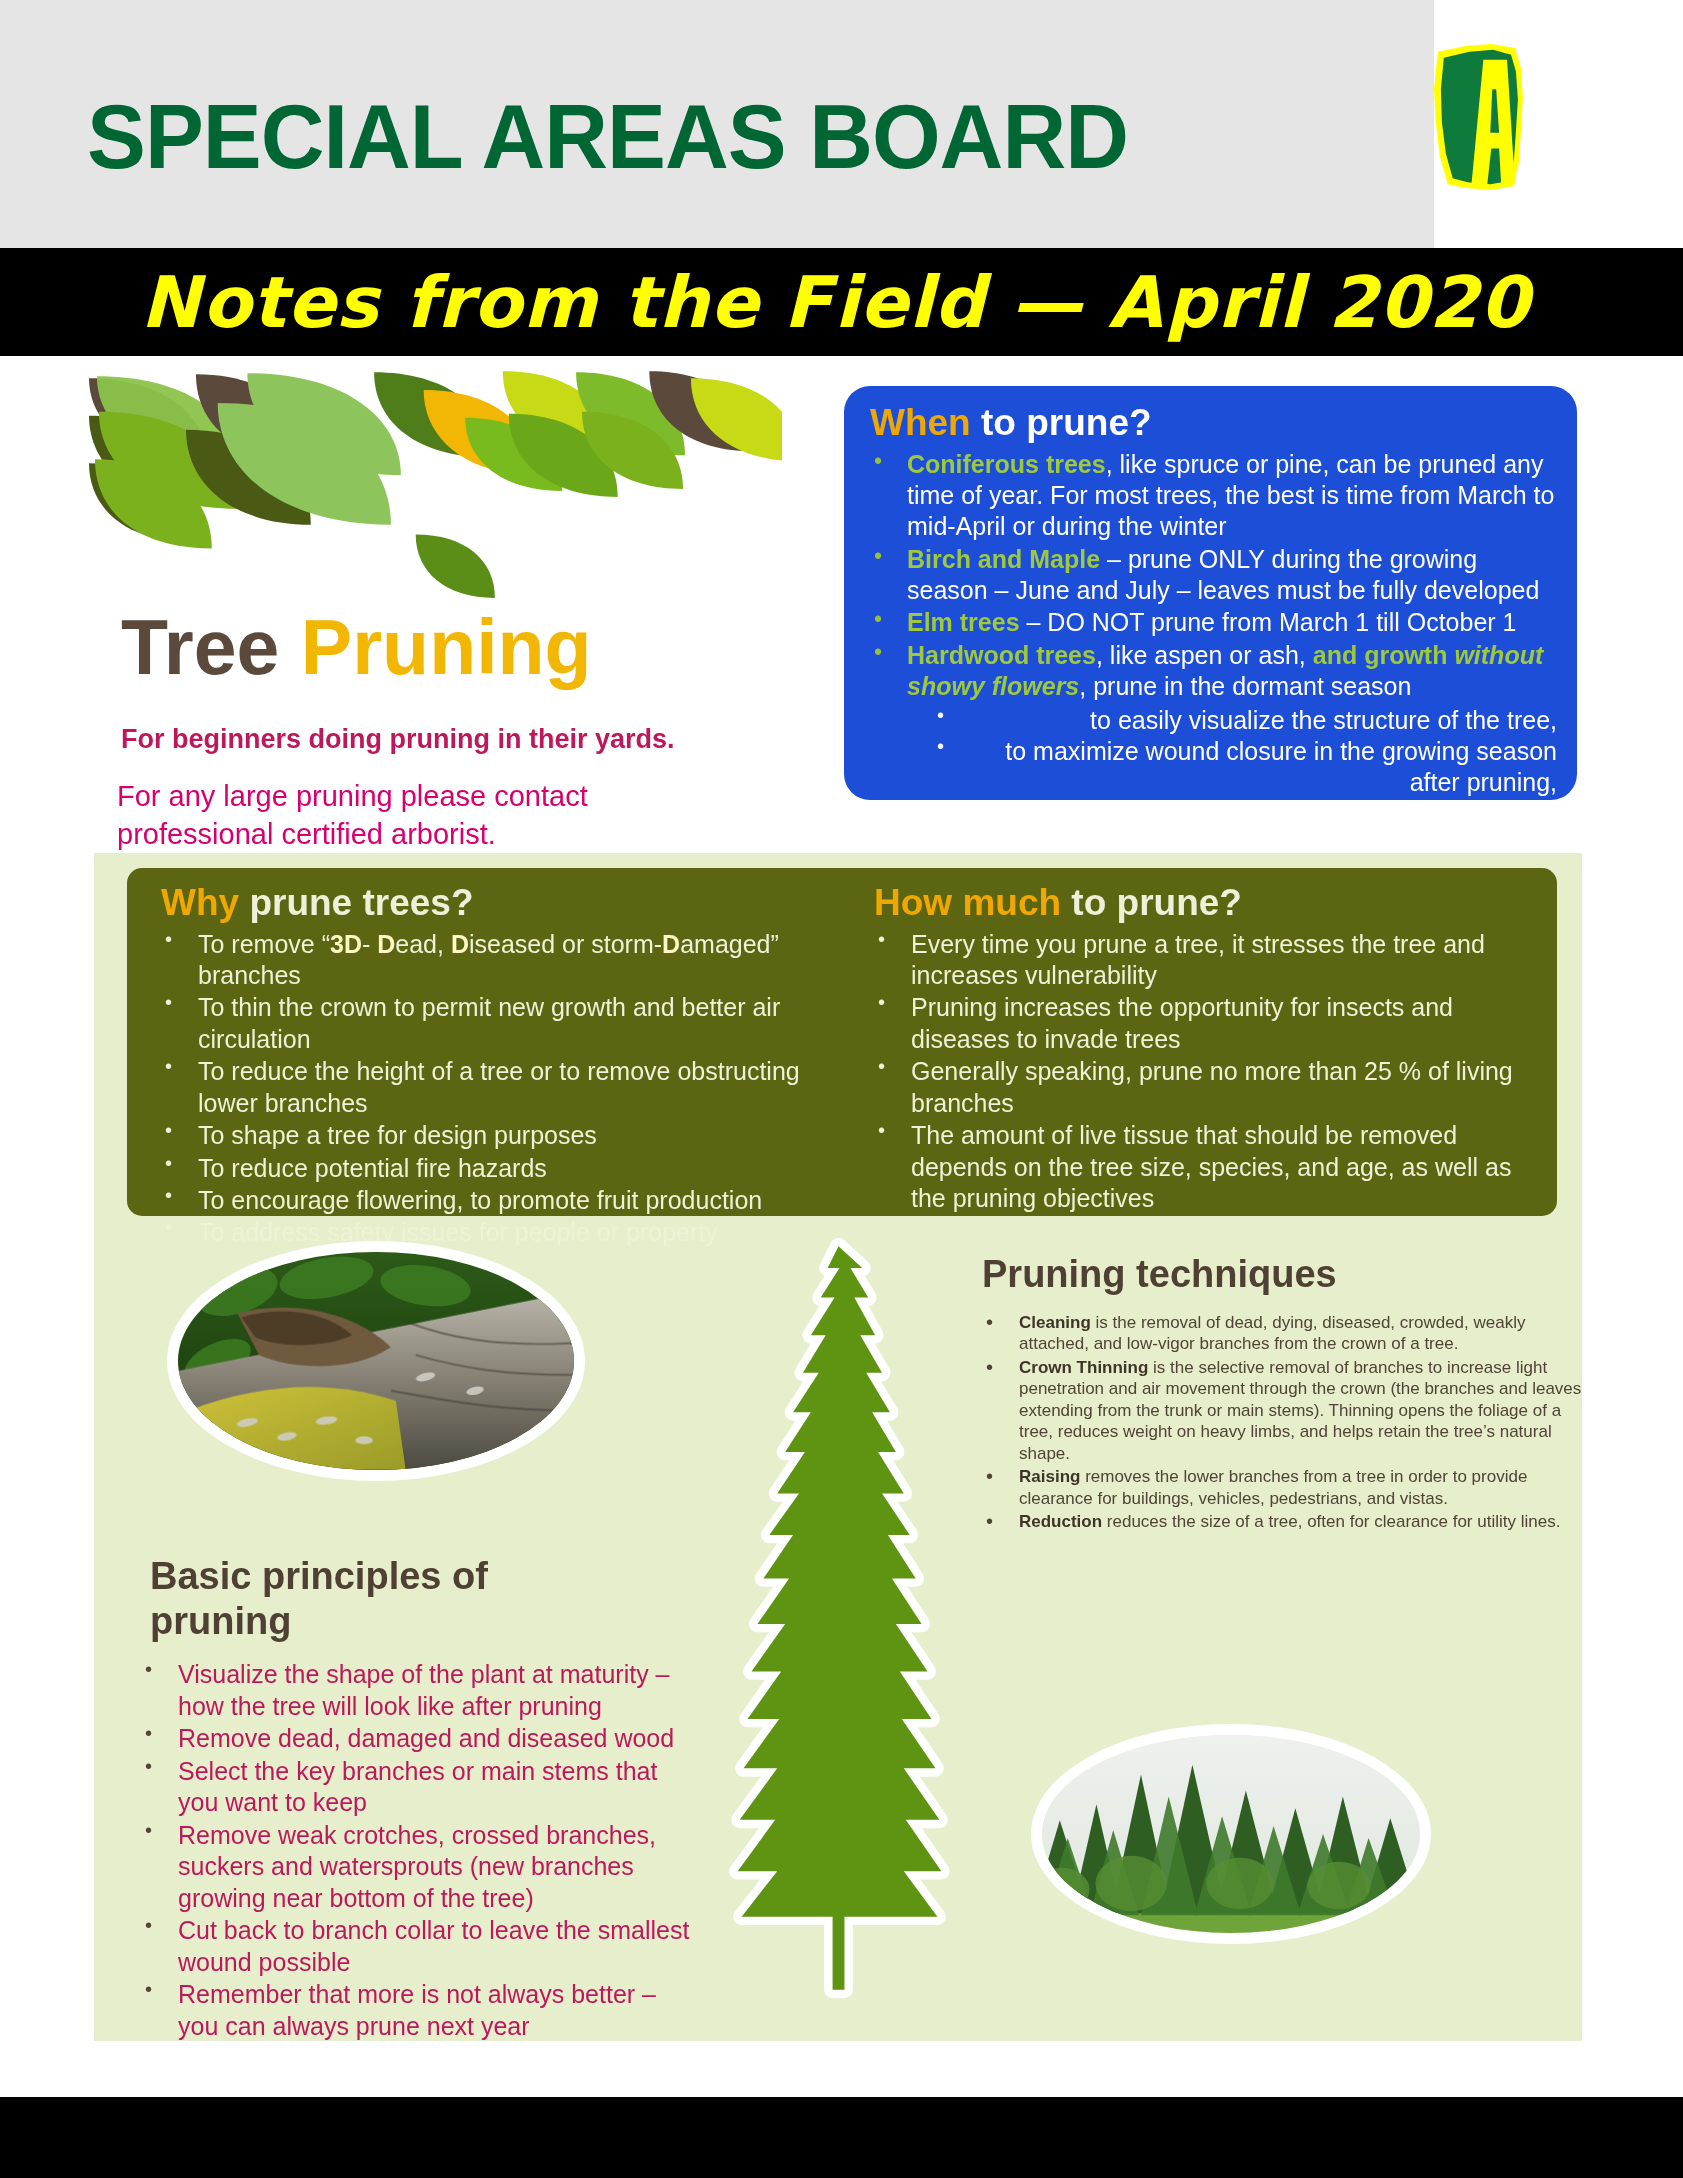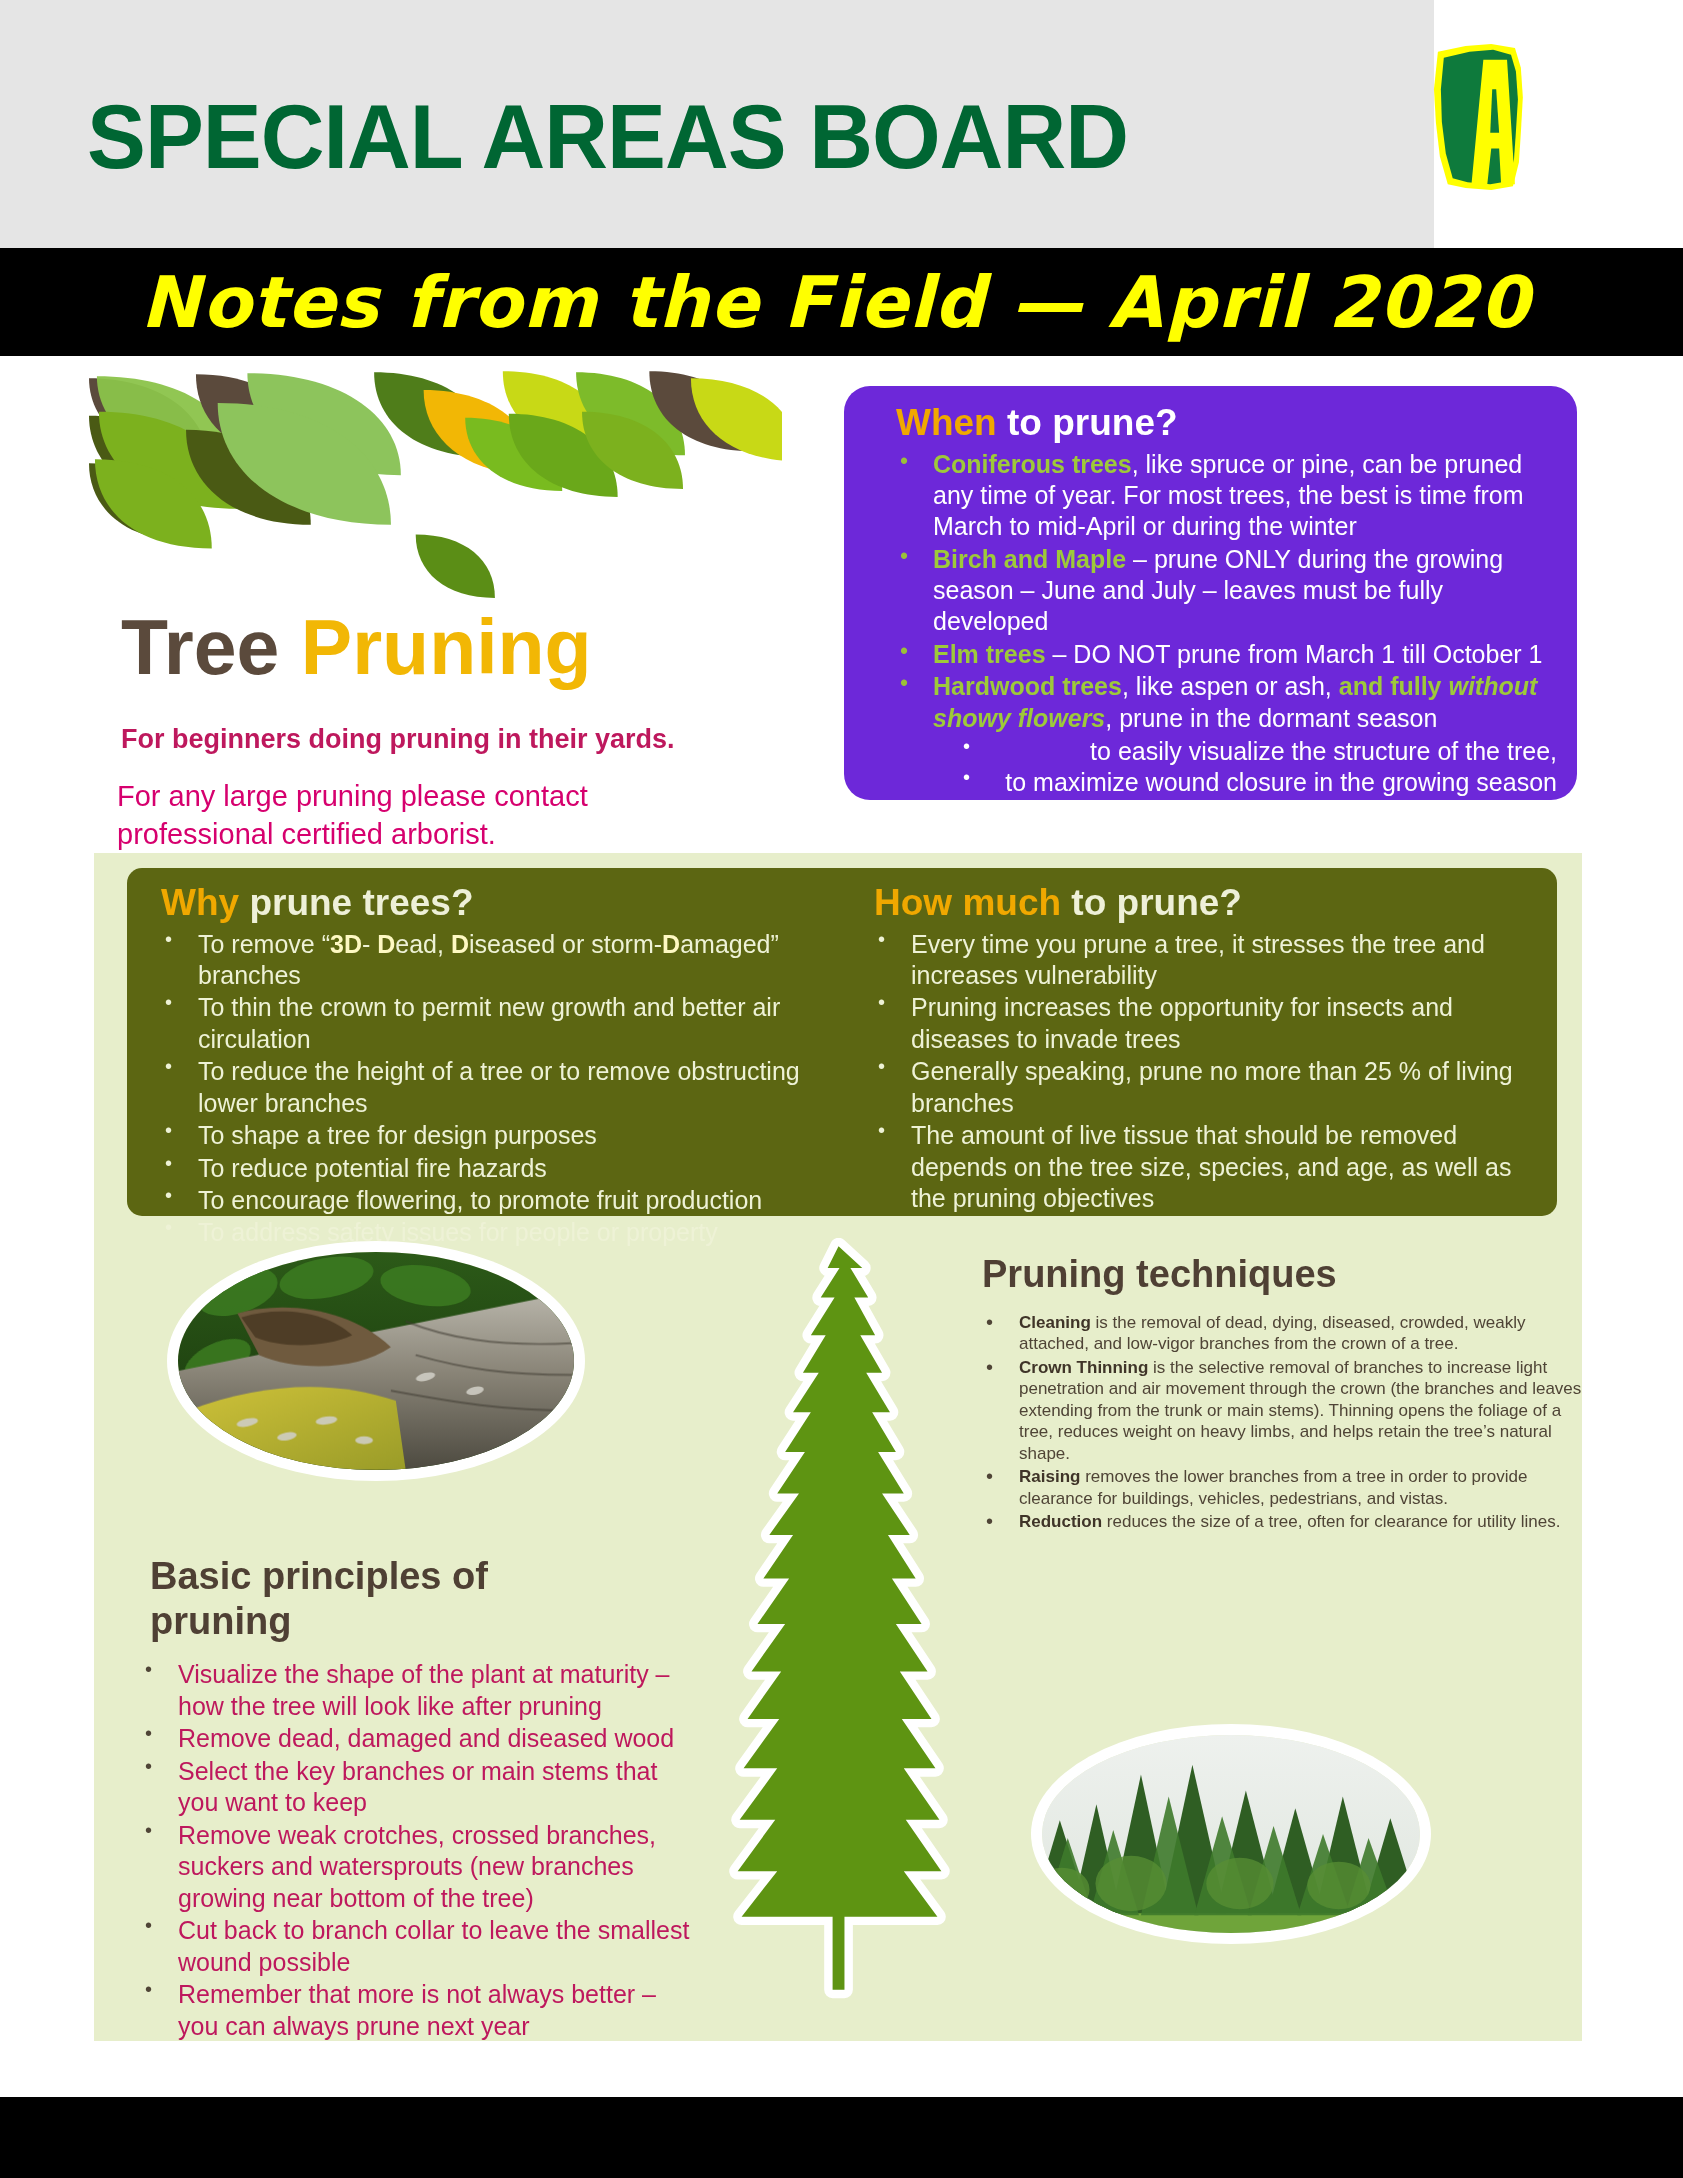--- a/index.html
+++ b/index.html
@@ -65,22 +65,22 @@
   }
   .tagline-pink {
     position:absolute; left:117px; top:421px;
     font-size:29px; color:#d6006e; line-height:1.32;
     width:594px;
   }
 
   
   .when-box {
     position:absolute; left:844px; top:30px; width:733px; height:414px;
-    background:#6d28d9; border-radius:26px;
-    padding:16px 20px 10px 38px;
+    background:#1d4ed8; border-radius:26px;
+    padding:16px 20px 10px 12px;
   }
   .box-heading { font-size:37px; font-weight:bold; line-height:1.15; margin:0 0 4px 14px; }
   .h-gold { color:#f0a800; }
   .h-white { color:#ffffff; }
   .h-cream { color:#eef0d8; }
 
   ul.b { list-style:none; margin:0; padding:0; }
   ul.b > li {
     position:relative; padding-left:51px; margin:0 0 1px 0;
   }
@@ -226,21 +226,21 @@
       <li>
         <span class="lime">Coniferous trees</span><span>, like spruce or pine, can be pruned any time of year.  For most trees, the best is time from March to mid-April or during the winter</span>
       </li>
       <li>
         <span class="lime">Birch and Maple</span><span> – prune ONLY during the growing season – June and July – leaves must be fully developed</span>
       </li>
       <li>
         <span class="lime">Elm trees</span><span> – DO NOT prune from March 1 till October 1</span>
       </li>
       <li>
-        <span class="lime">Hardwood trees</span><span>, like aspen or ash, </span><span class="lime">and fully </span><span class="lime-i">without showy flowers</span><span>, prune in the dormant season</span>
+        <span class="lime">Hardwood trees</span><span>, like aspen or ash, </span><span class="lime">and growth </span><span class="lime-i">without showy flowers</span><span>, prune in the dormant season</span>
         <ul class="b2">
           <li>to easily visualize the structure of the tree,</li>
           <li>to maximize wound closure in the growing season after pruning,</li>
           <li>to reduce the chance of transmitting disease, and</li>
           <li>to discourage excessive sap flow from wounds</li>
         </ul>
       </li>
     </ul>
   </div>
 </div>

